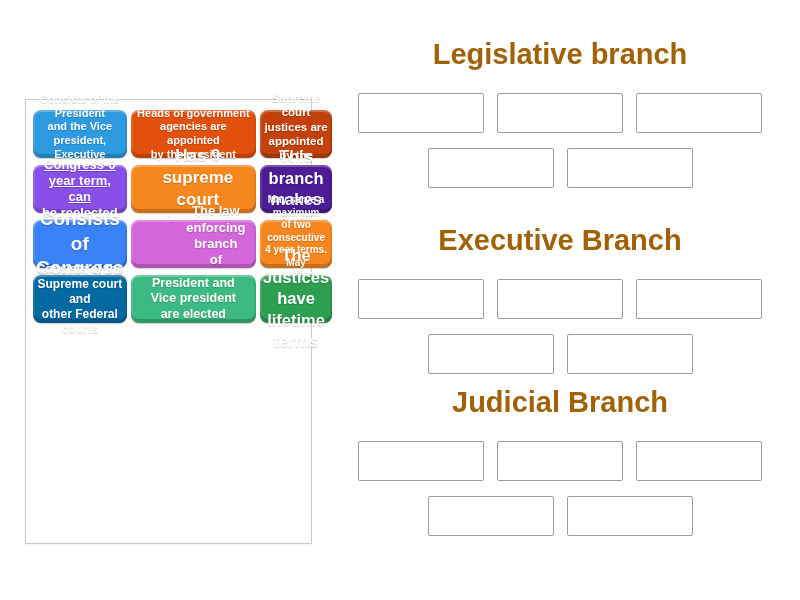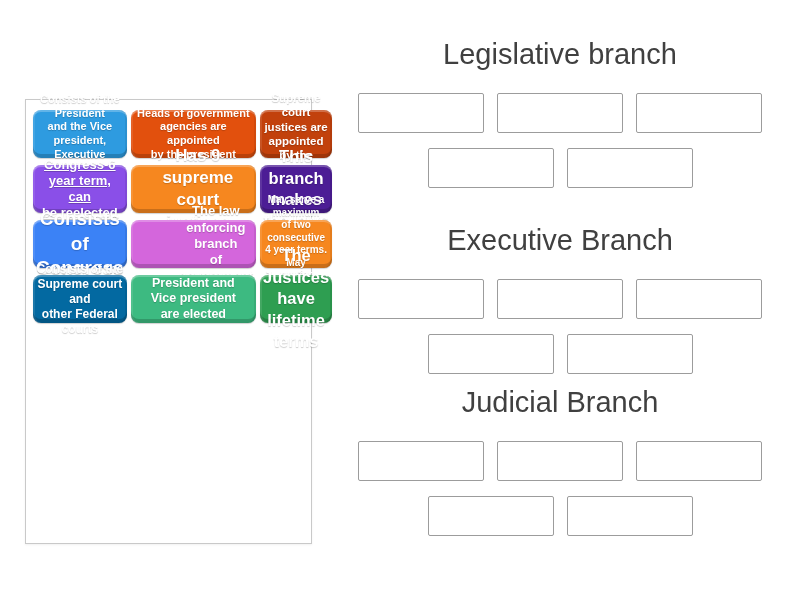--- a/index.html
+++ b/index.html
@@ -66,24 +66,24 @@
     position: absolute;
     left: 340px;
     width: 440px;
     text-align: center;
   }
   .group-1 { top: 36px; }
   .group-2 { top: 222px; }
   .group-3 { top: 384px; }
   .group-title {
     font-size: 29px;
-    color: #404040;
+    color: #a16207;
     line-height: 36px;
     margin: 0 0 21px 0;
-    font-weight: normal;
+    font-weight: bold;
   }
   .slot-row {
     display: flex;
     justify-content: center;
     gap: 13px;
     margin-bottom: 15px;
   }
   .slot {
     width: 126px; height: 40px;
     box-sizing: border-box;

